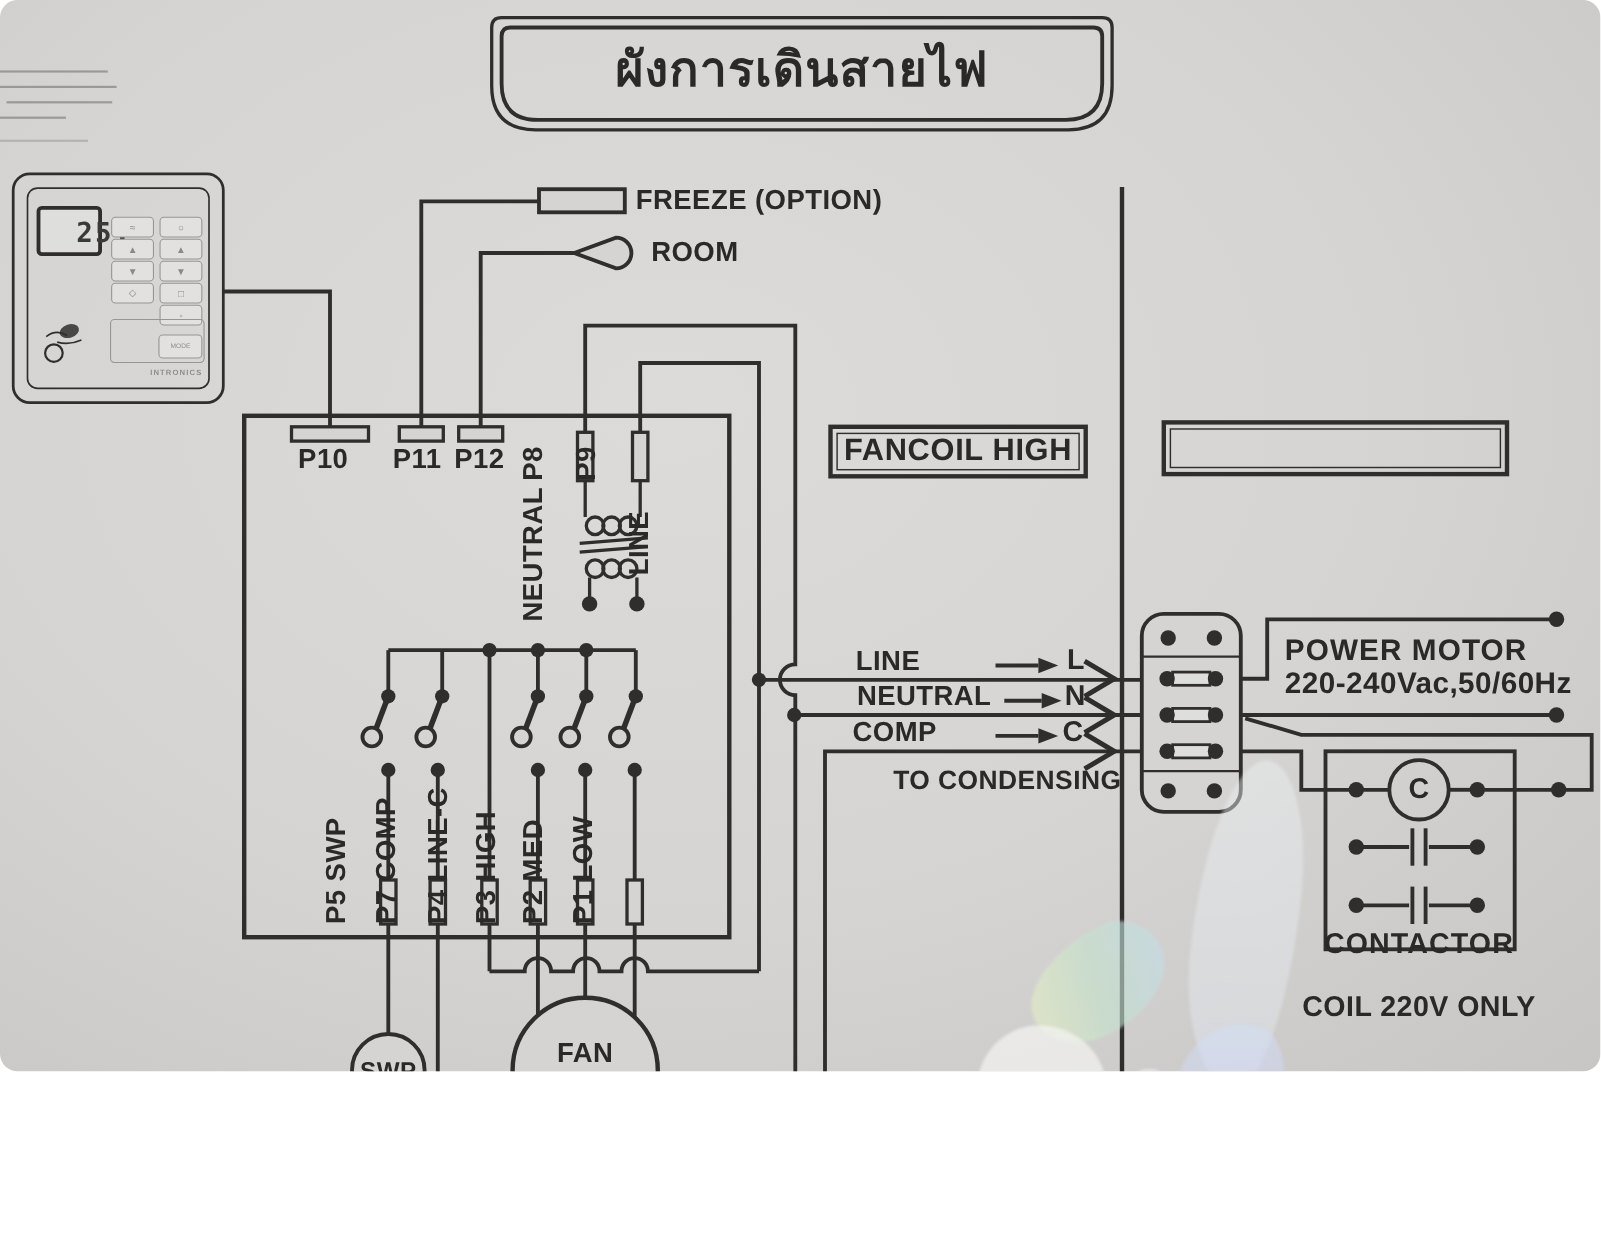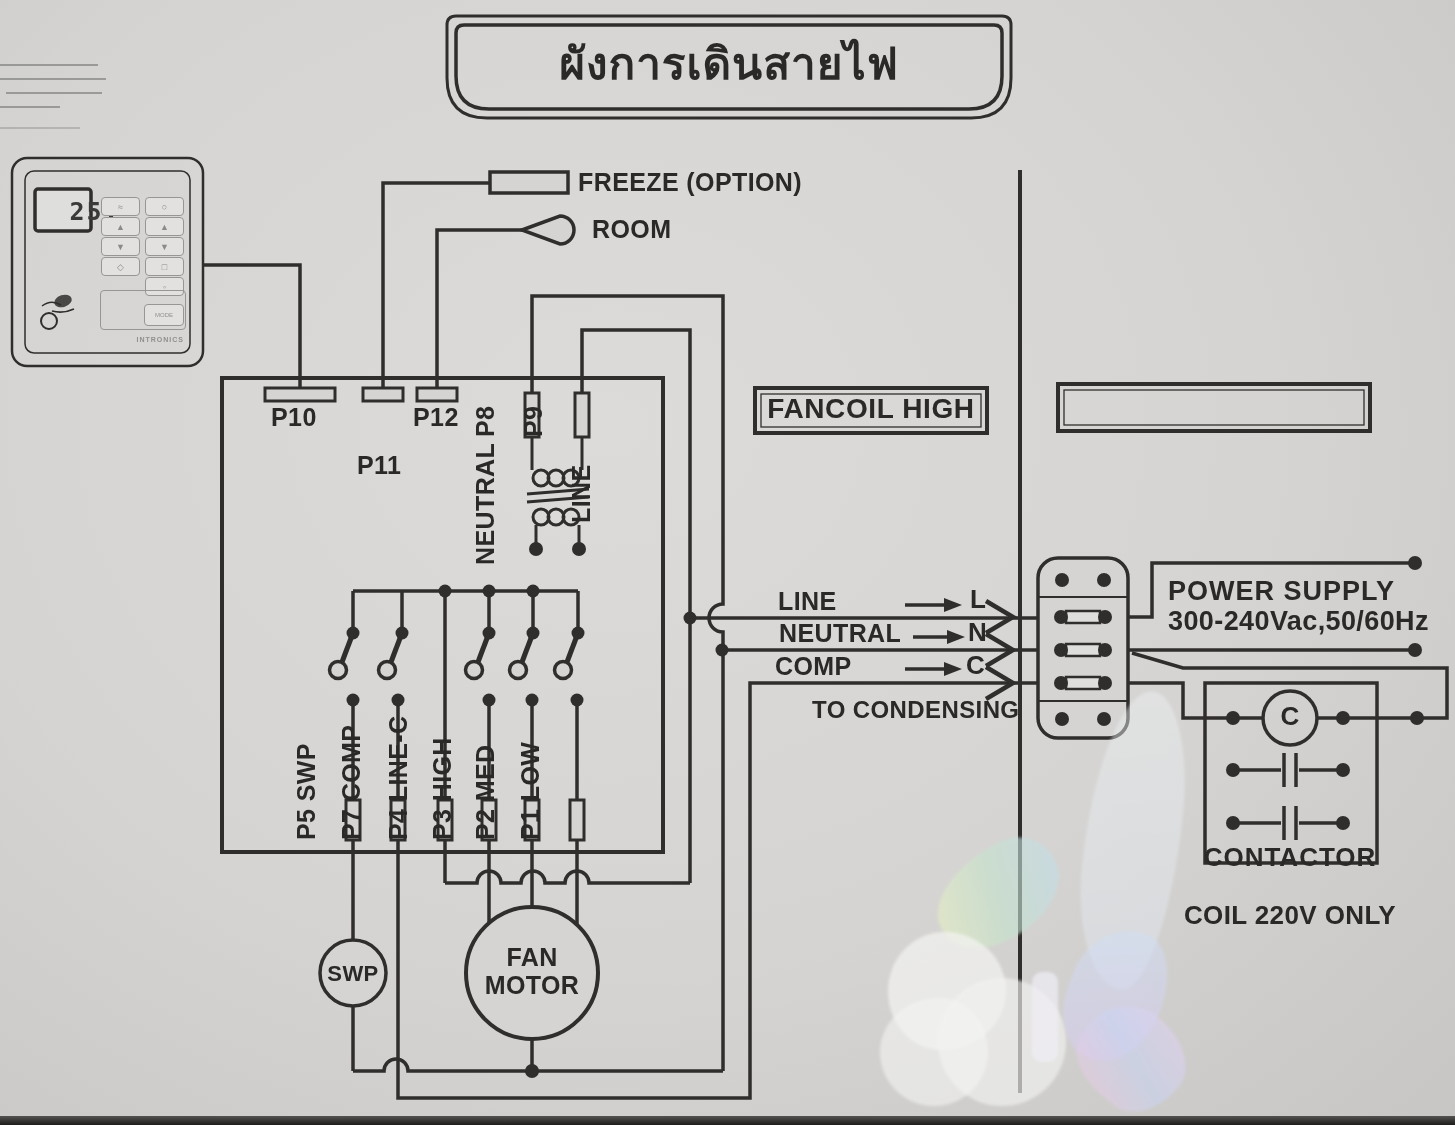--- a/index.html
+++ b/index.html
@@ -1,18 +1,18 @@
 <!DOCTYPE html>
 <html><head>
 <meta charset="utf-8">
 <style>
   html,body{margin:0;padding:0;}
   body{font-family:"Liberation Sans","DejaVu Sans",sans-serif;}
-  #stage{position:relative;width:1455px;height:1125px;overflow:hidden;
-    background:radial-gradient(ellipse at 42% 38%, #dcdbd9 0%, #d5d4d2 55%, #c7c6c4 100%);}
+  #stage{position:relative;width:1455px;height:974px;overflow:hidden;
+    background:radial-gradient(ellipse at 42% 38%, #dcdbd9 0%, #d5d4d2 55%, #c7c6c4 100%);border-radius:16px;}
   #art{position:absolute;left:0;top:0;z-index:1;}
   .lbl{position:absolute;z-index:2;font-weight:700;color:#2b2927;white-space:nowrap;
        font-size:25px;line-height:27px;letter-spacing:.4px;}
   .vlbl{transform-origin:0 100%;transform:rotate(-90deg);line-height:26px;}
   .ctr{text-align:center;}
   .title-th{font-size:44px;line-height:48px;letter-spacing:1px;}
   .unit-lbl{font-size:28px;letter-spacing:.6px;}
   .seg{font-family:"DejaVu Sans Mono",monospace;font-size:25px;letter-spacing:2px;color:#3a3a38;padding-left:32px;}
   .btn{position:absolute;z-index:2;background:#e2e1df;border:1.5px solid #979694;border-radius:4px;
        display:flex;align-items:center;justify-content:center;font-size:9px;color:#8b8a88;}
@@ -279,21 +279,21 @@
   <div class="btn" style="left:100px;top:290px;width:84px;height:38px;background:transparent;"></div>
   <div class="btn micro" style="left:144px;top:304px;width:38px;height:20px;">
       <span>MODE</span>
     </div>
   <div class="lbl micro" style="left:122px;top:336px;width:62px;text-align:right;font-size:7px;line-height:8px;letter-spacing:1px;">INTRONICS</div>
 
   <div class="lbl" style="left:578px;top:169px;">FREEZE (OPTION)</div>
   <div class="lbl" style="left:592px;top:216px;">ROOM</div>
 
   <div class="lbl" style="left:271px;top:404px;">P10</div>
-  <div class="lbl" style="left:357px;top:404px;margin-top:48px;">P11</div>
+  <div class="lbl" style="left:357px;top:404px;">P11</div>
   <div class="lbl" style="left:413px;top:404px;">P12</div>
 
   <div class="lbl vlbl" style="left:498px;top:411px;">P8</div>
   <div class="lbl vlbl" style="left:498px;top:539px;">NEUTRAL</div>
   <div class="lbl vlbl" style="left:546px;top:411px;">P9</div>
   <div class="lbl vlbl" style="left:594px;top:497px;">LINE</div>
 
   <div class="lbl vlbl" style="left:319px;top:814px;">P5 SWP</div>
   <div class="lbl vlbl" style="left:364px;top:814px;">P7 COMP</div>
   <div class="lbl vlbl" style="left:411px;top:814px;">P4 LINE-C</div>
@@ -304,22 +304,22 @@
   <div class="lbl unit-lbl ctr" style="left:755px;top:395px;width:232px;">FANCOIL HIGH</div>
 
   <div class="lbl" style="left:778px;top:588px;">LINE</div>
   <div class="lbl" style="left:779px;top:620px;">NEUTRAL</div>
   <div class="lbl" style="left:775px;top:653px;">COMP</div>
   <div class="lbl" style="left:970px;top:586px;font-size:26px;">L</div>
   <div class="lbl" style="left:968px;top:619px;font-size:26px;">N</div>
   <div class="lbl" style="left:966px;top:652px;font-size:26px;">C</div>
   <div class="lbl" style="left:812px;top:696px;font-size:24px;">TO CONDENSING</div>
 
-  <div class="lbl" style="left:1168px;top:578px;font-size:27px;letter-spacing:1px;">POWER SUPPLY</div>
-  <div class="lbl" style="left:1168px;top:608px;font-size:27px;">300-240Vac,50/60Hz</div>
+  <div class="lbl" style="left:1168px;top:578px;font-size:27px;letter-spacing:1px;">POWER MOTOR</div>
+  <div class="lbl" style="left:1168px;top:608px;font-size:27px;">220-240Vac,50/60Hz</div>
 
   <div class="lbl ctr" style="left:320px;top:960px;width:66px;font-size:22px;">SWP</div>
   <div class="lbl ctr" style="left:467px;top:944px;width:130px;">FAN</div>
   <div class="lbl ctr" style="left:467px;top:972px;width:130px;">MOTOR</div>
 
   <div class="lbl ctr" style="left:1277px;top:703px;width:26px;font-size:26px;">C</div>
   <div class="lbl ctr" style="left:1190px;top:844px;width:200px;font-size:26px;letter-spacing:1px;">CONTACTOR</div>
   <div class="lbl ctr" style="left:1172px;top:902px;width:236px;font-size:26px;">COIL 220V ONLY</div>
 
   <div id="wm" style="left:880px;top:680px;width:330px;height:430px;">

